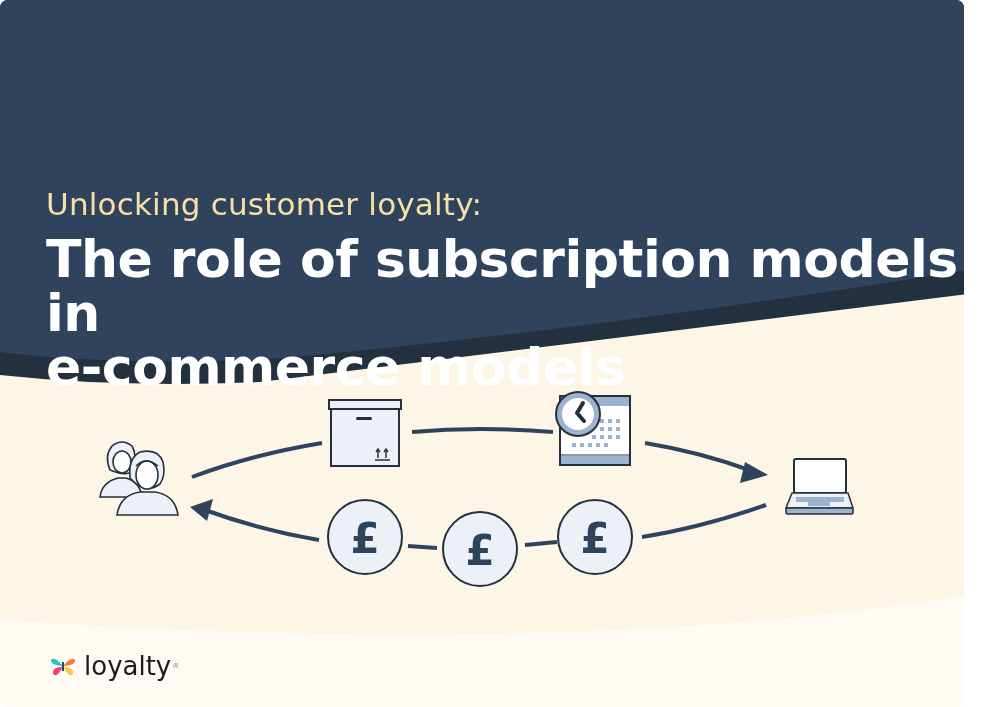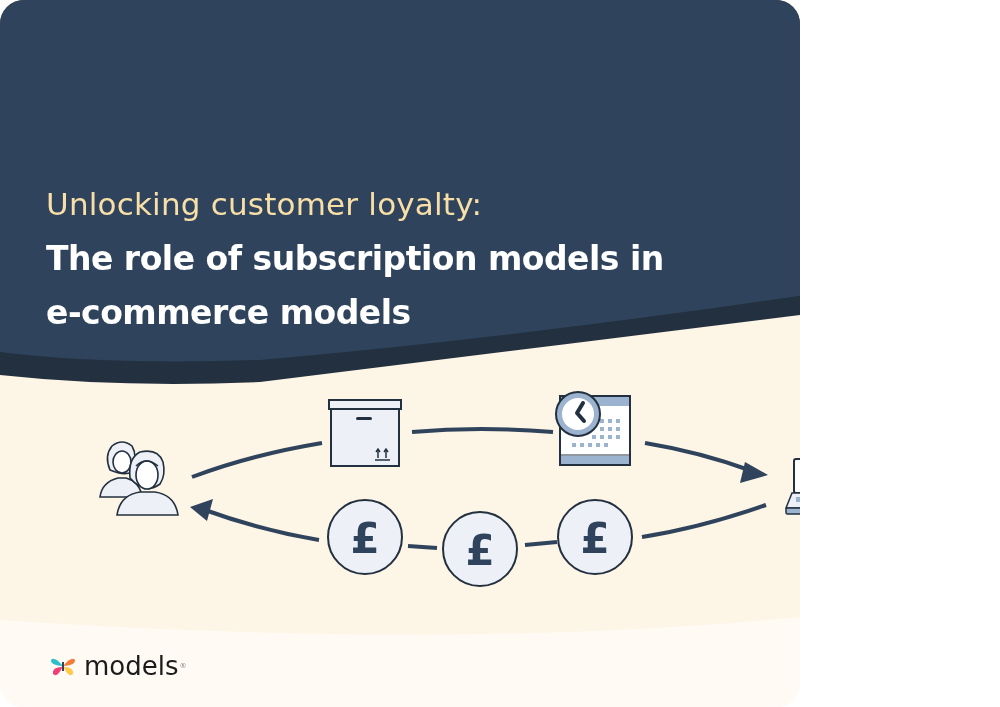--- a/index.html
+++ b/index.html
@@ -1,20 +1,20 @@
 <!DOCTYPE html>
 <html><head>
 <meta charset="utf-8">
 <style>
   html,body{margin:0;padding:0;background:#ffffff;}
   body{width:1000px;height:707px;overflow:hidden;font-family:"Liberation Sans","DejaVu Sans",sans-serif;}
-  .card{position:relative;width:800px;height:707px;border-radius:24px;overflow:hidden;background:#fdf5e6;}
+  .card{position:relative;width:964px;height:707px;border-radius:8px;overflow:hidden;background:#fdf5e6;}
   .bg{position:absolute;left:0;top:0;width:1000px;height:707px;}
   .subtitle{position:absolute;left:46px;top:186px;font-size:31px;color:#f8dfa8;font-family:"DejaVu Sans","Liberation Sans",sans-serif;letter-spacing:0.2px;}
-  .title{position:absolute;left:46px;top:232px;font-size:33px;line-height:54px;color:#ffffff;font-weight:bold;font-family:"DejaVu Sans","Liberation Sans",sans-serif;letter-spacing:-0.5px;}
+  .title{position:absolute;left:46px;top:232px;font-size:52px;line-height:54px;color:#ffffff;font-weight:bold;font-family:"DejaVu Sans","Liberation Sans",sans-serif;letter-spacing:-0.5px;}
   .diagram{position:absolute;left:0;top:0;width:1000px;height:707px;}
   .logo{position:absolute;left:50px;top:653px;display:flex;align-items:center;}
   .logo-text{font-size:26px;color:#1b1b1b;font-family:"DejaVu Sans","Liberation Sans",sans-serif;margin-left:8px;line-height:26px;}
   .logo-reg{font-size:7px;color:#888;vertical-align:top;margin-left:1px;}
 </style>
 </head>
 <body>
 
 <div class="card">
   <svg class="bg" viewBox="0 0 1000 707" xmlns="http://www.w3.org/2000/svg">
@@ -121,15 +121,15 @@
   </svg>
 
   <div class="logo">
     <svg width="26" height="24" viewBox="0 0 26 24">
       <path d="M12,11 Q4,2 1,6 Q0,11 12,12 Z" fill="#2bbfc9"></path>
       <path d="M14,11 Q22,2 25,6 Q26,11 14,12 Z" fill="#f47b3a"></path>
       <path d="M12,13 Q2,13 3,20 Q7,24 12,14 Z" fill="#f23d78"></path>
       <path d="M14,13 Q24,13 23,20 Q19,24 14,14 Z" fill="#ffc84a"></path>
       <rect x="12" y="8" width="2" height="9" fill="#2f445c"></rect>
     </svg>
-    <span class="logo-text"><span>models</span><span class="logo-reg">®</span></span>
+    <span class="logo-text"><span>loyalty</span><span class="logo-reg">®</span></span>
   </div>
 </div>
 
 </body></html>

